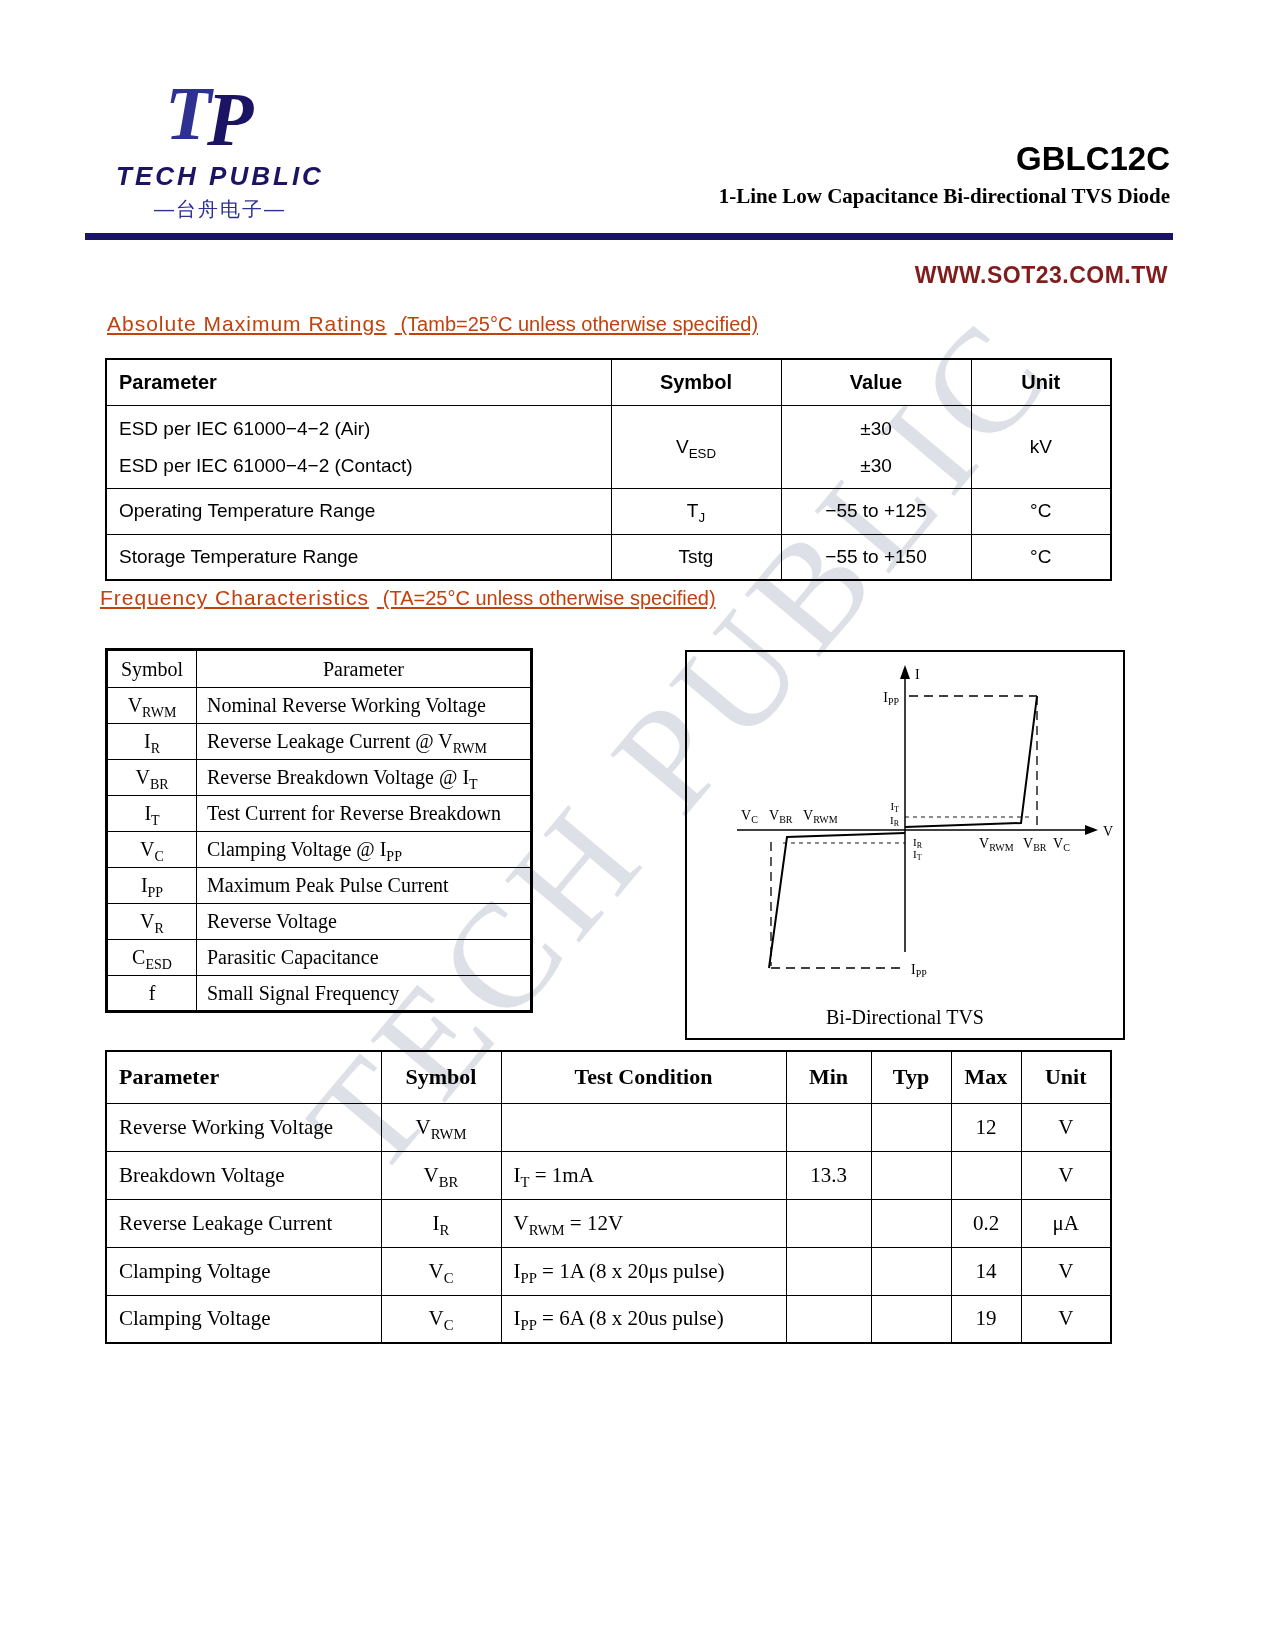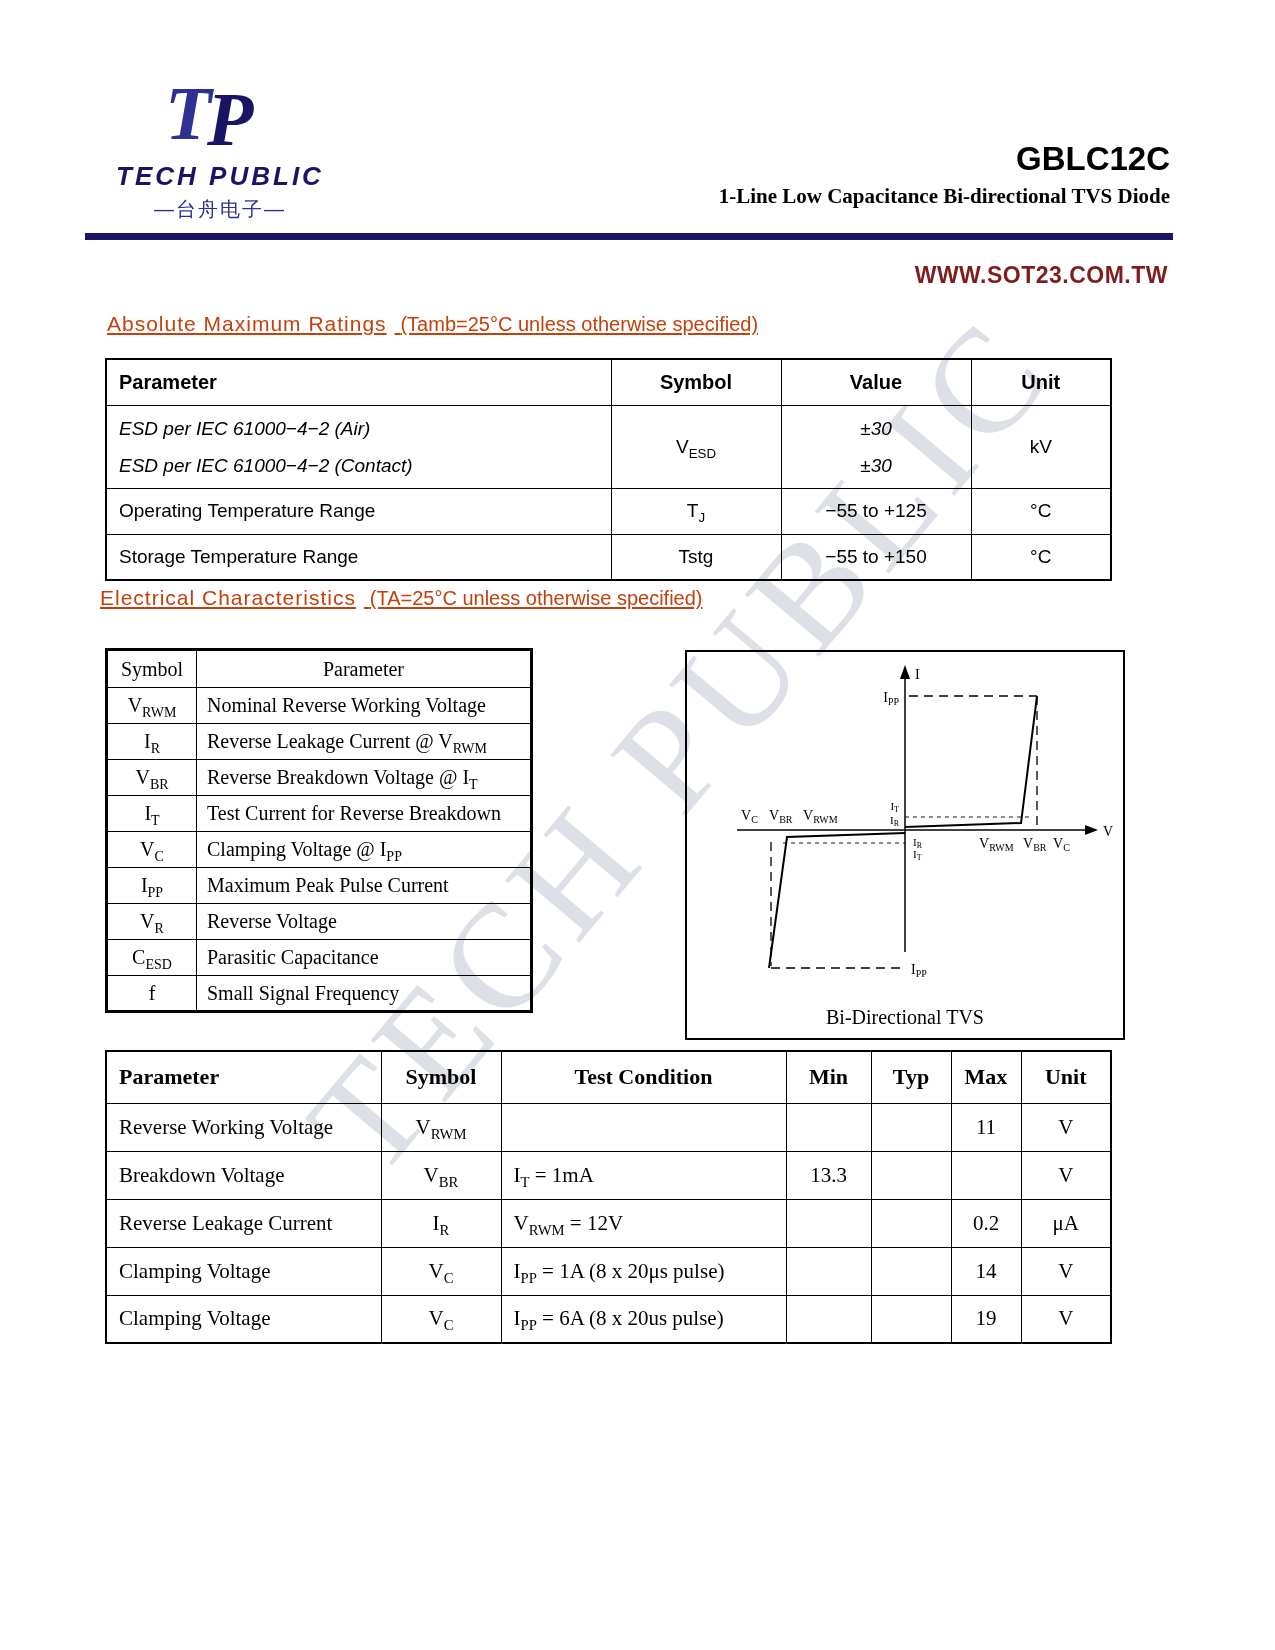--- a/index.html
+++ b/index.html
@@ -46,21 +46,21 @@
 
   
   .abs-table-wrap { left:105px; top:358px; }
   table { border-collapse:collapse; table-layout:fixed; }
   .abs-table { width:1005px; font-size:19px; border:2.5px solid #000; }
   .abs-table th, .abs-table td { border:1.5px solid #000; }
   .abs-table th { font-weight:bold; font-size:20px; height:46px; }
   .abs-table th.left, .abs-table td.left { text-align:left; padding:4px 12px; }
   .abs-table td { text-align:center; height:46px; }
   .abs-table .esd-row td { height:80px; }
-  .two-line div { line-height:37px;font-style:italic; }
+  .two-line div { line-height:37px; }
 
   
   .sym-table-wrap { left:105px; top:648px; }
   .sym-table { width:425px; font-family:"Liberation Serif", serif; font-size:20px; border:3px solid #000; }
   .sym-table th, .sym-table td { border:1.5px solid #000; }
   .sym-table th { font-weight:normal; height:38px; text-align:center; }
   .sym-table td { height:36px; }
   .sym-table td.sym { text-align:center; width:90px; }
   .sym-table td.par { text-align:left; padding:0 10px; }
 
@@ -148,21 +148,21 @@
         <td class="left">Storage Temperature Range</td>
         <td><span>Tstg</span><sub></sub></td>
         <td>−55 to +150</td>
         <td>°C</td>
       </tr>
     </tbody>
   </table>
 </div>
 
 <div class="layer section-heading elec-heading">
-  <span class="sec-title">Electrical Characteristics</span>
+  <span class="sec-title">Frequency Characteristics</span>
   <span class="sec-cond">(TA=25°C unless otherwise specified)</span>
 </div>
 
 <div class="layer sym-table-wrap">
   <table class="sym-table">
     <colgroup>
         <col style="width:90px">
         <col style="width:335px">
       </colgroup>
     <thead>
@@ -276,21 +276,21 @@
         <th>Unit</th>
       </tr>
     </thead>
     <tbody>
       <tr>
         <td class="left">Reverse Working Voltage</td>
         <td><span>V</span><sub>RWM</sub></td>
         <td class="left"><span></span><sub></sub><span></span></td>
         <td></td>
         <td></td>
-        <td>11</td>
+        <td>12</td>
         <td>V</td>
       </tr>
       <tr>
         <td class="left">Breakdown Voltage</td>
         <td><span>V</span><sub>BR</sub></td>
         <td class="left"><span>I</span><sub>T</sub><span> = 1mA</span></td>
         <td>13.3</td>
         <td></td>
         <td></td>
         <td>V</td>

